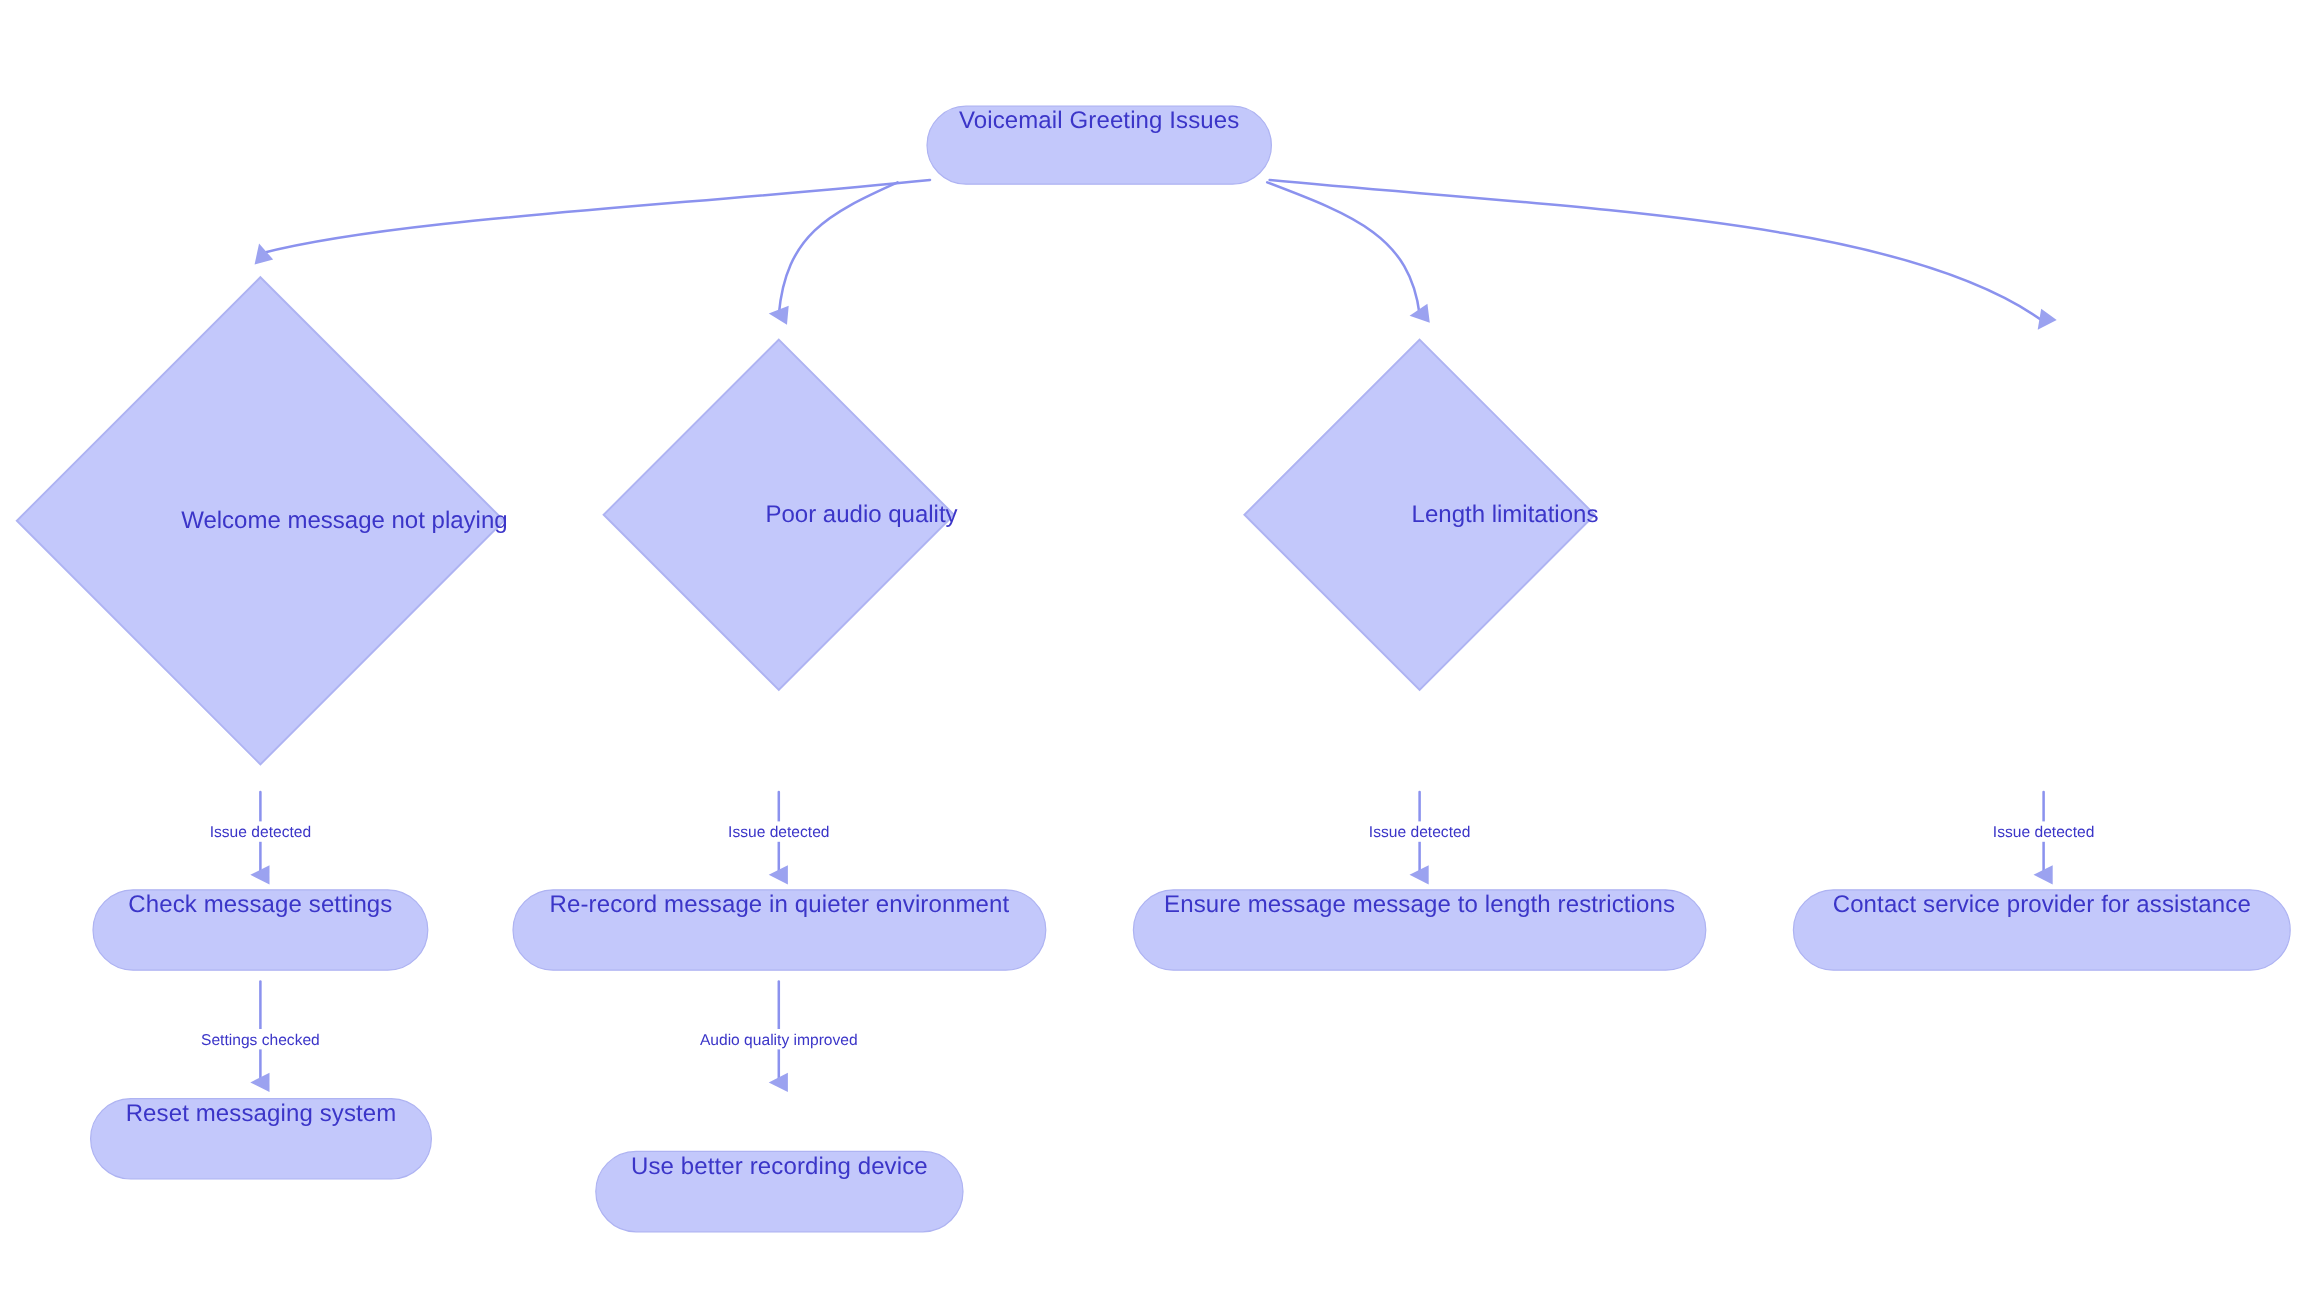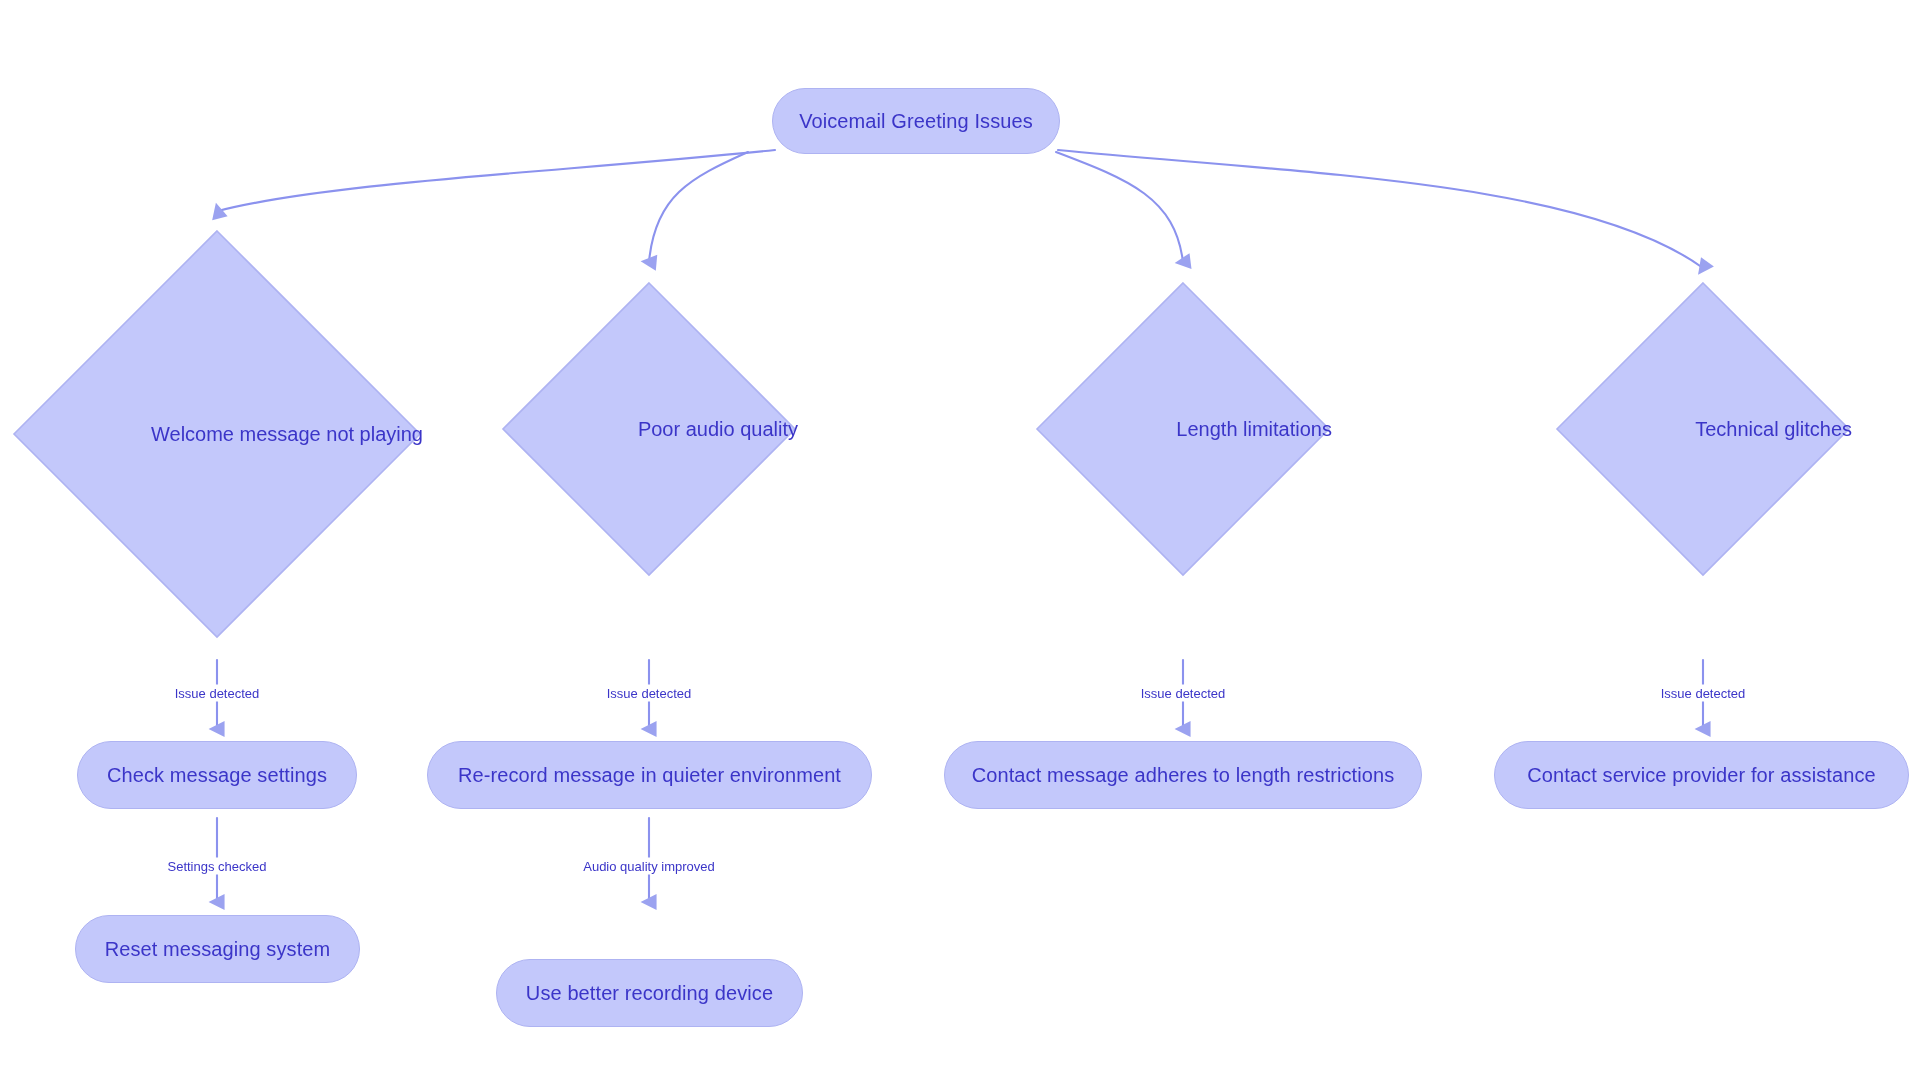--- a/index.html
+++ b/index.html
@@ -24,21 +24,21 @@
     left: 0;
     top: 0;
     width: 1920px;
     height: 1083px;
     pointer-events: none;
   }
   .node {
     position: absolute;
     box-sizing: border-box;
     display: flex;
-    align-items: center;
+    align-items: flex-start;
     justify-content: center;
     text-align: center;
     color: #3b35c8;
     font-size: 20px;
     letter-spacing: 0.1px;
     line-height: 1.2;
     white-space: nowrap;
   }
   .node-rounded {
     background: #c3c8fb;
@@ -125,42 +125,36 @@
     <span class="diamond-label">Length limitations</span>
   </div>
 
   <div class="node-diamond-wrap" style="left:500px; top:280px; width:298px; height:298px;">
     <svg class="diamond-shape" viewBox="0 0 298 298">
       <polygon points="149,3 295,149 149,295 3,149" fill="#c3c8fb" stroke="#aeb3f2" stroke-width="1.6"></polygon>
     </svg>
     <span class="diamond-label">Poor audio quality</span>
   </div>
 
-  <div class="node-diamond-wrap" style="left:1554px; top:280px; width:298px; height:298px;">
-    <svg class="diamond-shape" viewBox="0 0 298 298">
-      <polygon points="149,3 295,149 149,295 3,149" fill="#c3c8fb" stroke="#aeb3f2" stroke-width="1.6"></polygon>
-    </svg>
-    <span class="diamond-label">Technical glitches</span>
-  </div>
 
   <div class="edge-label" style="left:217px; top:693px;">Issue detected</div>
   <div class="edge-label" style="left:649px; top:693px;">Issue detected</div>
   <div class="edge-label" style="left:1183px; top:693px;">Issue detected</div>
   <div class="edge-label" style="left:1703px; top:693px;">Issue detected</div>
 
   <div class="node node-rounded" style="left:77px; top:741px; width:280px; height:68px;">
     <span>Check message settings</span>
   </div>
 
   <div class="node node-rounded" style="left:427px; top:741px; width:445px; height:68px;">
     <span>Re-record message in quieter environment</span>
   </div>
 
   <div class="node node-rounded" style="left:944px; top:741px; width:478px; height:68px;">
-    <span>Contact message adheres to length restrictions</span>
+    <span>Ensure message message to length restrictions</span>
   </div>
 
   <div class="node node-rounded" style="left:1494px; top:741px; width:415px; height:68px;">
     <span>Contact service provider for assistance</span>
   </div>
 
   <div class="edge-label" style="left:217px; top:866px;">Settings checked</div>
   <div class="edge-label" style="left:649px; top:866px;">Audio quality improved</div>
 
   <div class="node node-rounded" style="left:75px; top:915px; width:285px; height:68px;">

